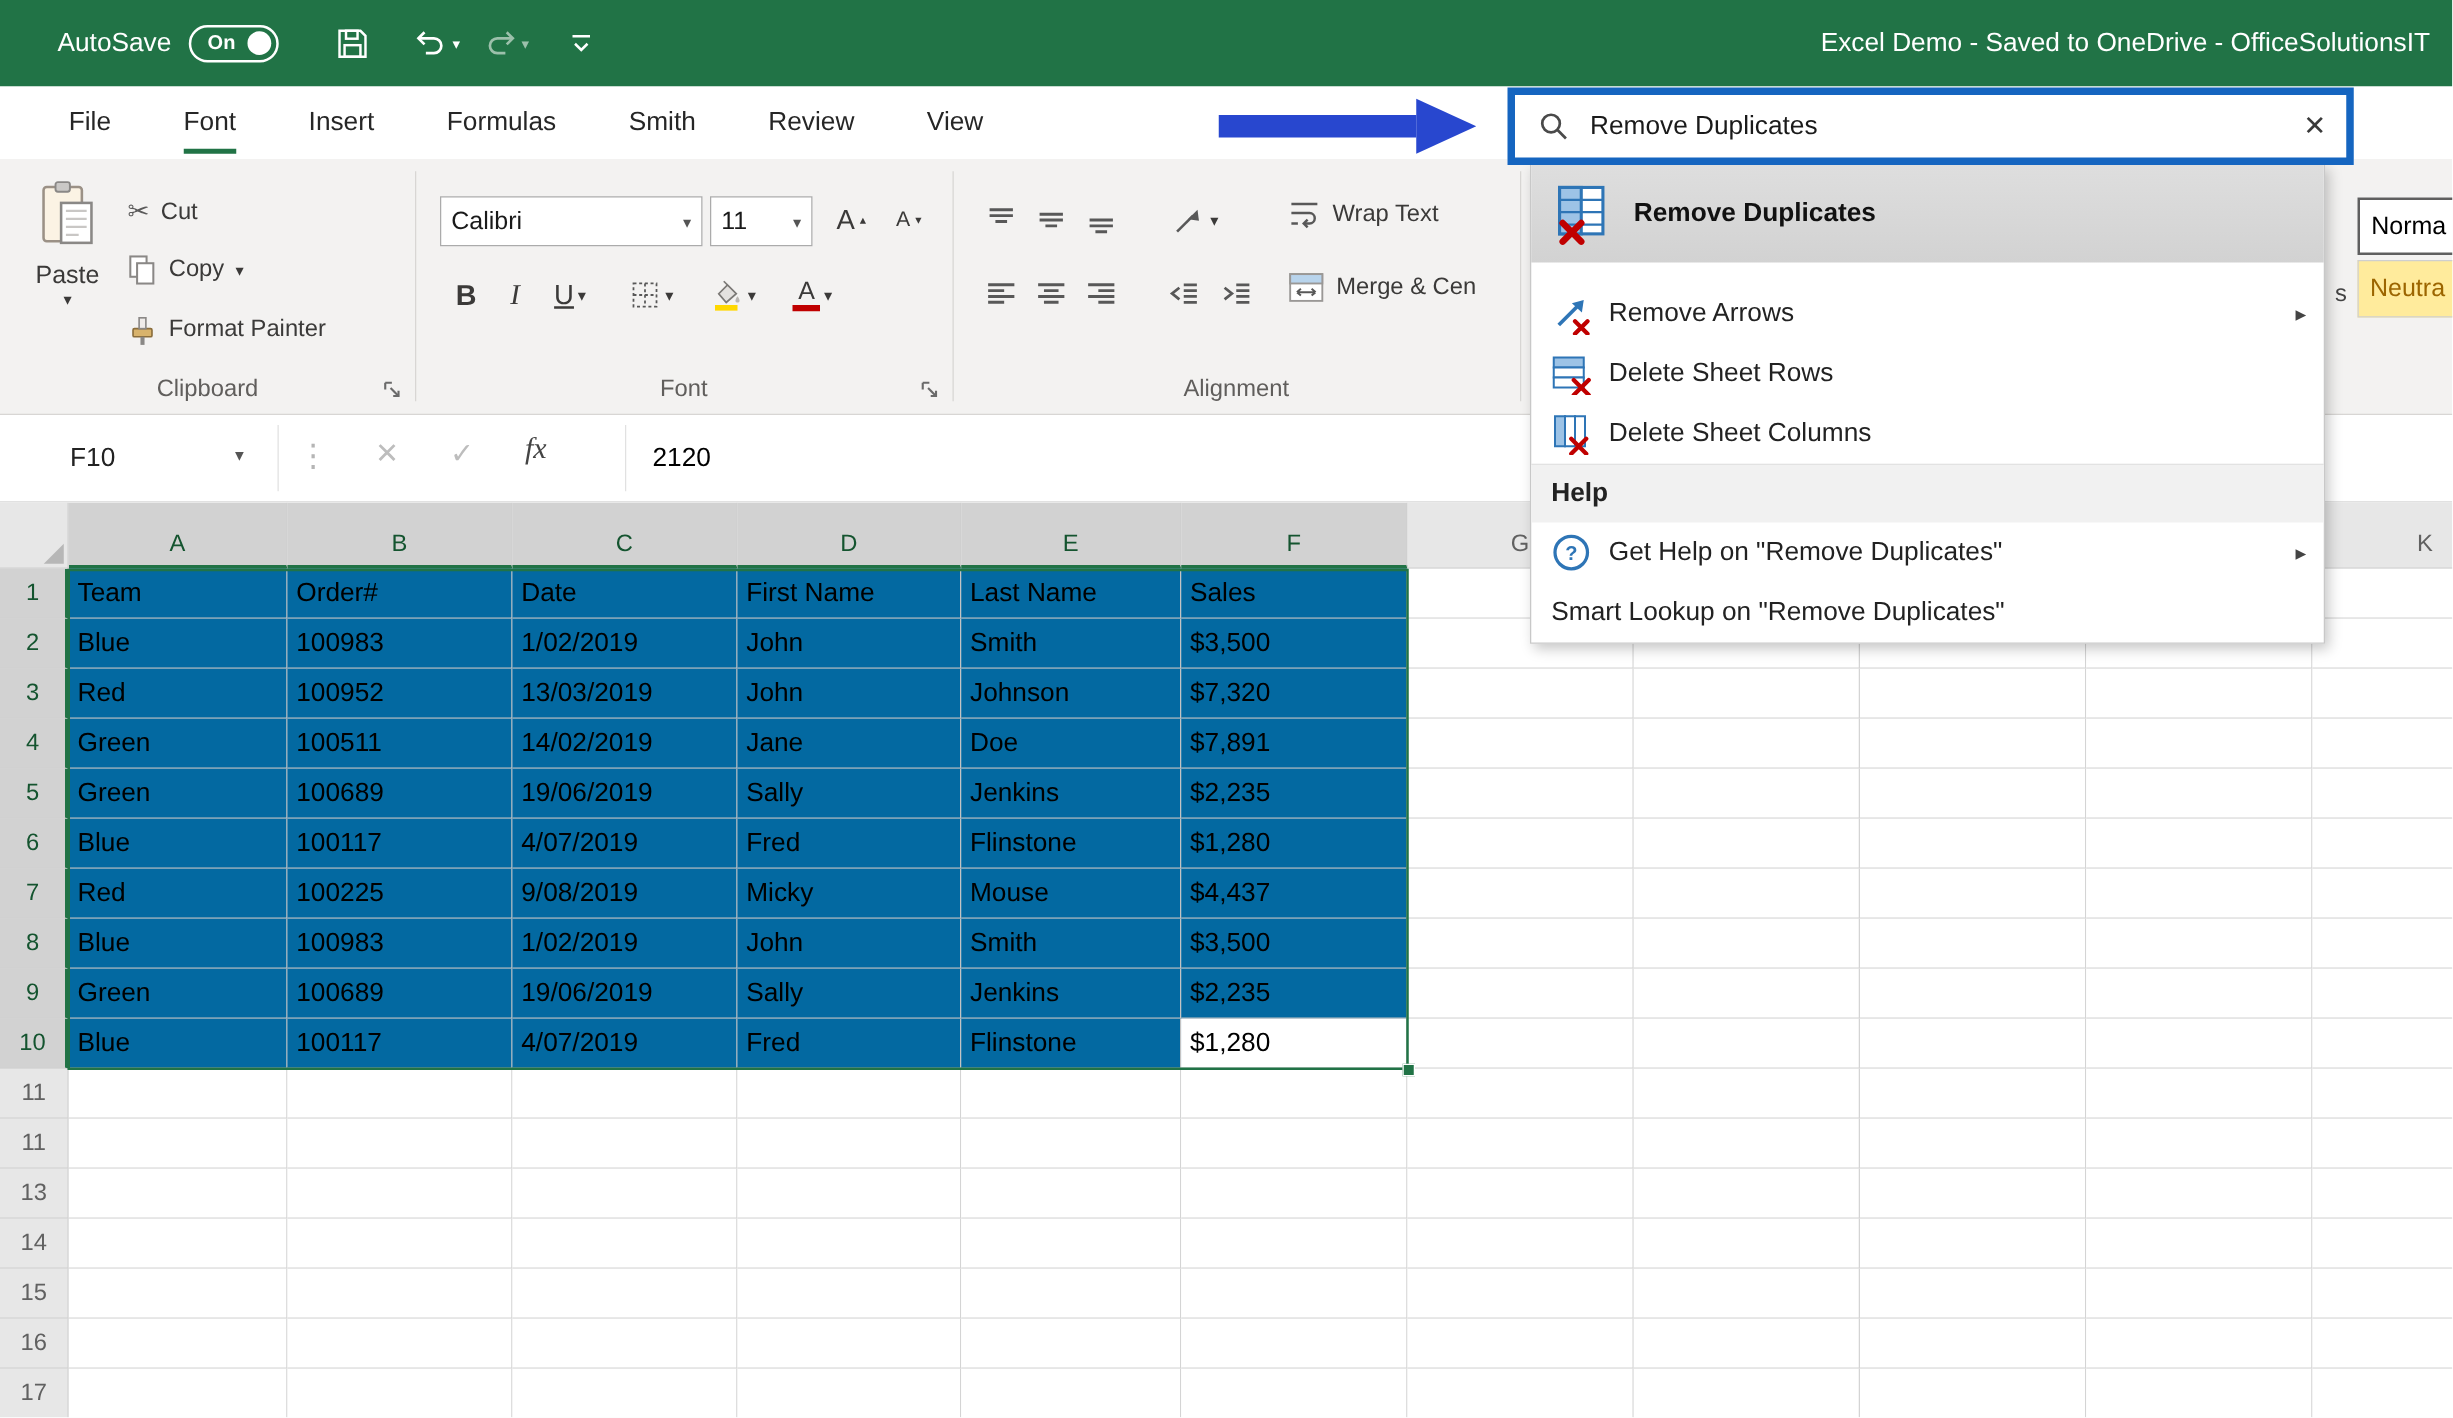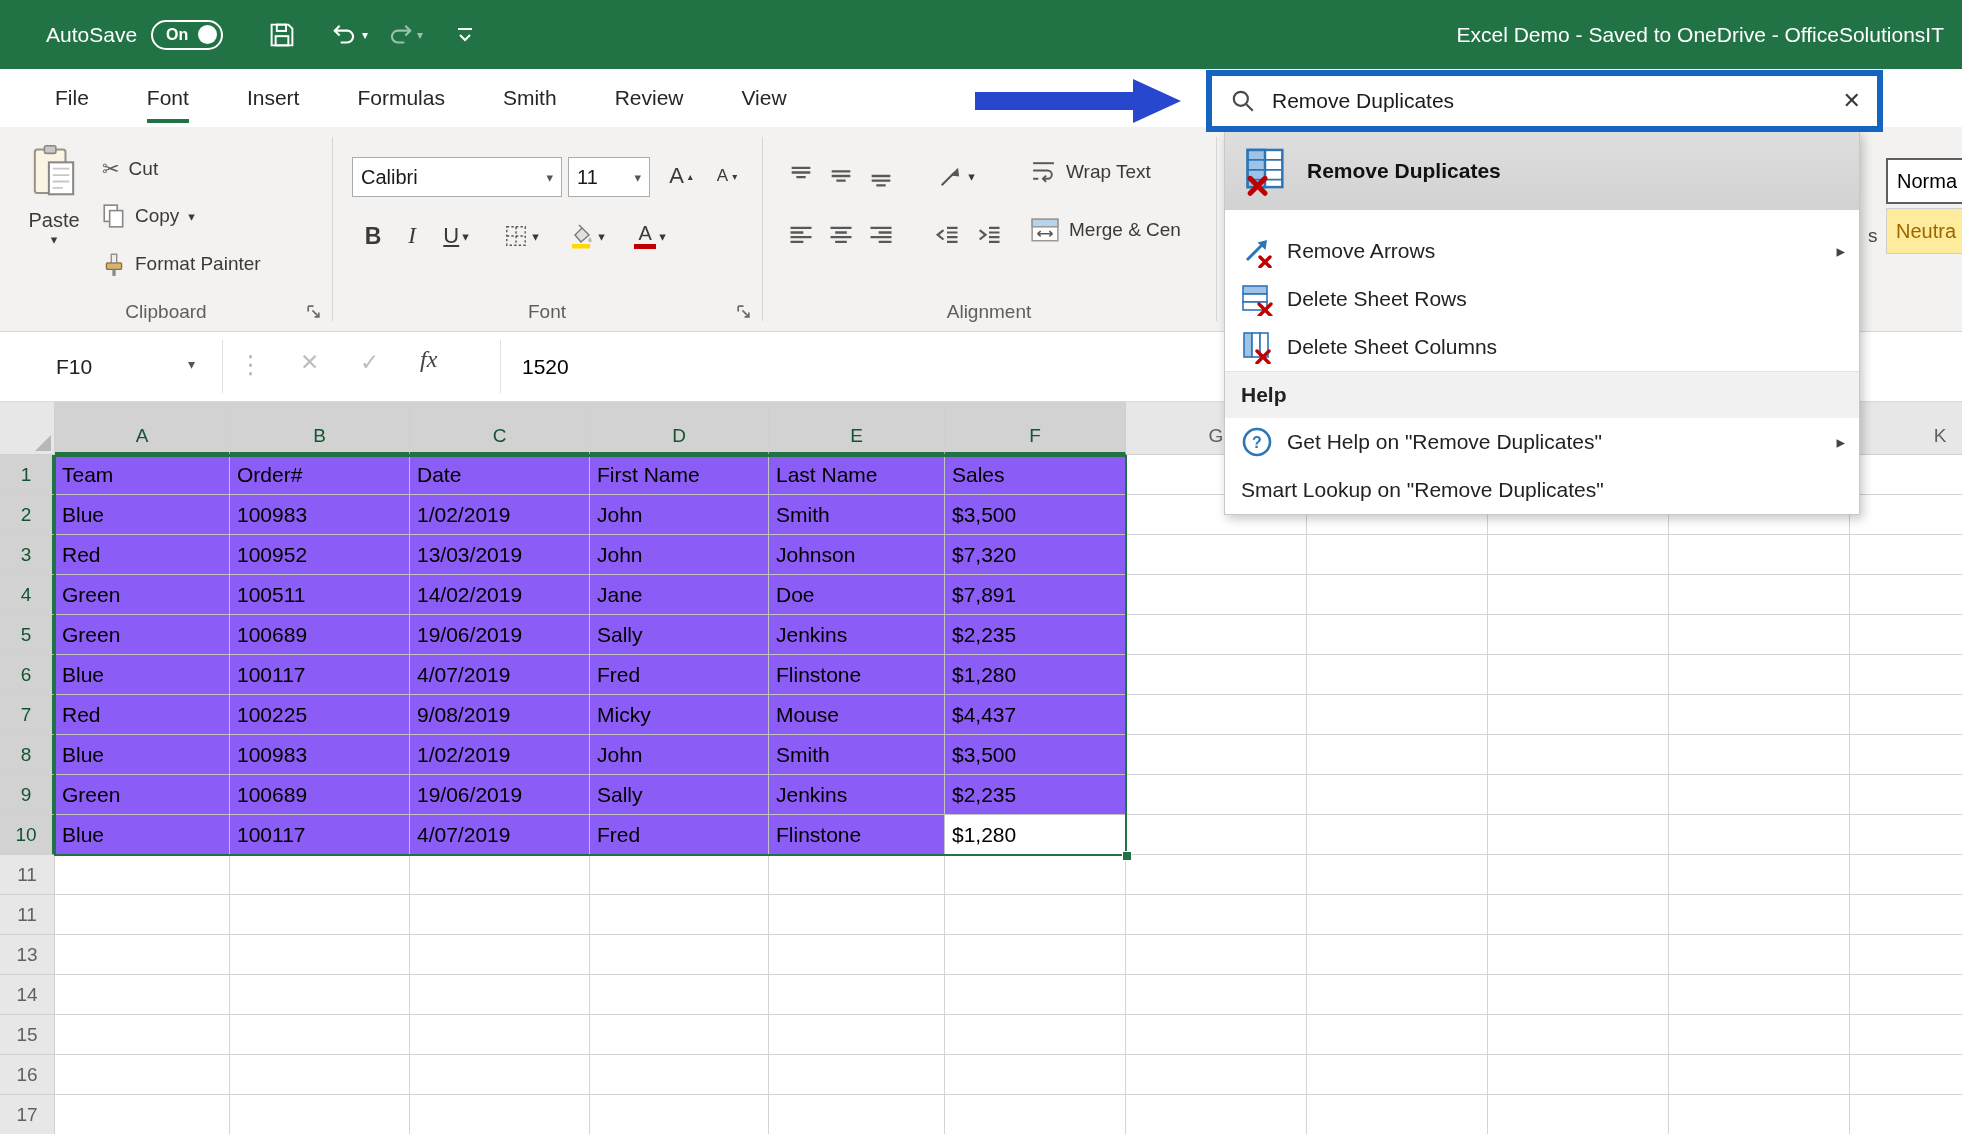--- a/index.html
+++ b/index.html
@@ -119,21 +119,21 @@
                 border-left:16px solid transparent; border-bottom:16px solid #b7b7b7; }
   .g-colhead { flex:none; display:flex; align-items:flex-end; justify-content:center; padding-bottom:7px;
                font-size:19px; color:#616161; background:#e7e7e7; border-right:1px solid #cfcfcf;
                border-bottom:1px solid #cfcfcf; cursor:pointer; }
   .g-colhead.sel { background:#d2d2d2; color:#14542f; border-bottom:3px solid #217346; padding-bottom:5px; }
   .g-rowhead { flex:none; display:flex; align-items:center; justify-content:center; font-size:19px; color:#616161;
                background:#e7e7e7; border-right:1px solid #cfcfcf; border-bottom:1px solid #cfcfcf; cursor:pointer; }
   .g-rowhead.sel { background:#d2d2d2; color:#14542f; border-right:3px solid #217346; }
   .g-cell { flex:none; border-right:1px solid #d4d4d4; border-bottom:1px solid #d4d4d4; font-size:21px;
             line-height:39px; padding:0 7px; white-space:nowrap; overflow:hidden; background:#fff; color:#000; cursor:cell; }
-  .g-cell.sel { background:#8b5cf6; border-color:#c3c3c3; }
+  .g-cell.sel { background:#0369a1; border-color:#c3c3c3; }
   .g-cell.active { background:#fff; }
   .sel-outline { position:absolute; border:2px solid #217346; pointer-events:none; }
   .fill-handle { position:absolute; width:10px; height:10px; background:#217346; border:1.5px solid #fff; cursor:crosshair; }
 </style>
 </head>
 <body>
 
 <div id="app">
 
   <div class="titlebar">
@@ -391,21 +391,21 @@
     <button class="fb-x">
       <span>✕</span>
     </button>
     <button class="fb-check">
       <span>✓</span>
     </button>
     <button class="fb-fx">
       <span>fx</span>
     </button>
     <div class="fb-divider" style="left:500px;"></div>
-    <div class="fb-content">1520</div>
+    <div class="fb-content">2120</div>
   </div>
 
   <div class="grid">
       <div class="g-row g-headrow">
         <div class="g-corner" style="width: 55px;">
           <div class="corner-tri"></div>
         </div>
         <div class="g-colhead sel" style="width: 175px;">A</div>
         <div class="g-colhead sel" style="width: 180px;">B</div>
         <div class="g-colhead sel" style="width: 180px;">C</div>

